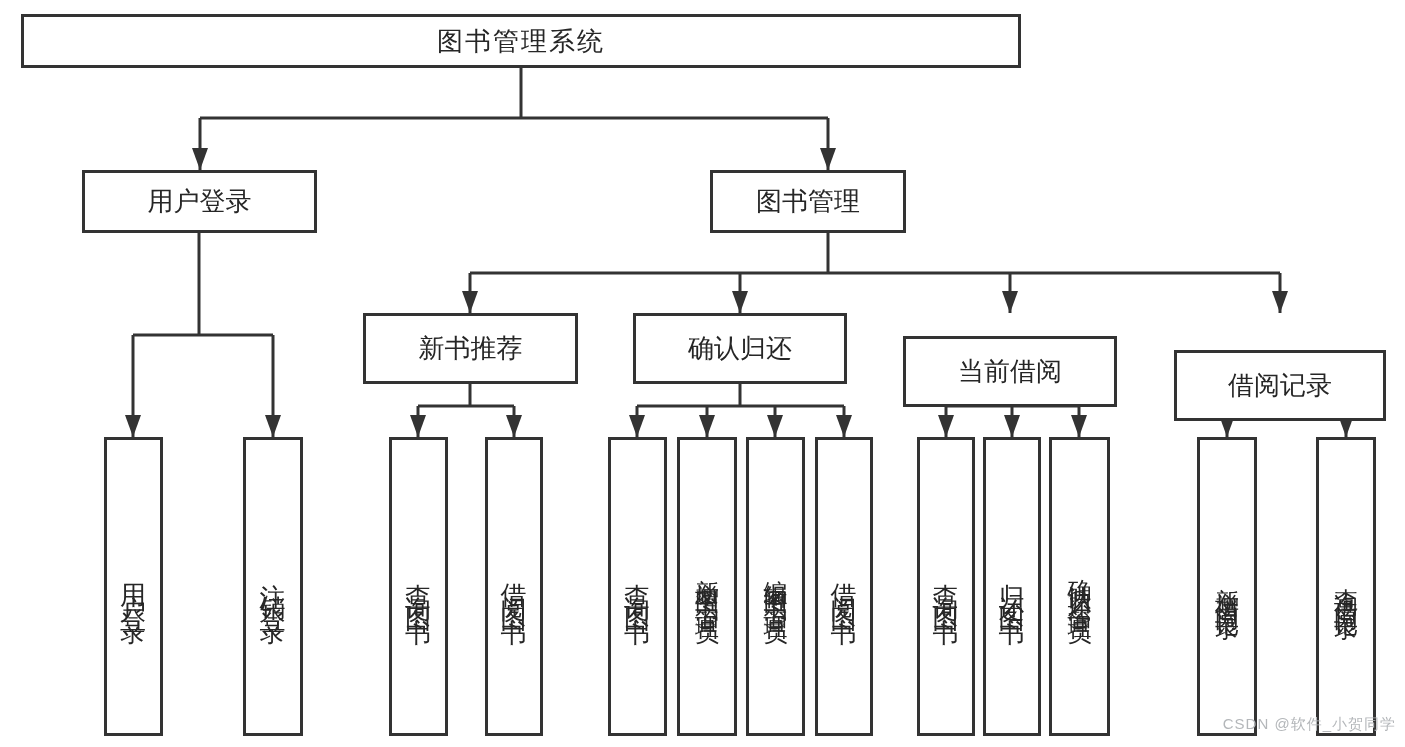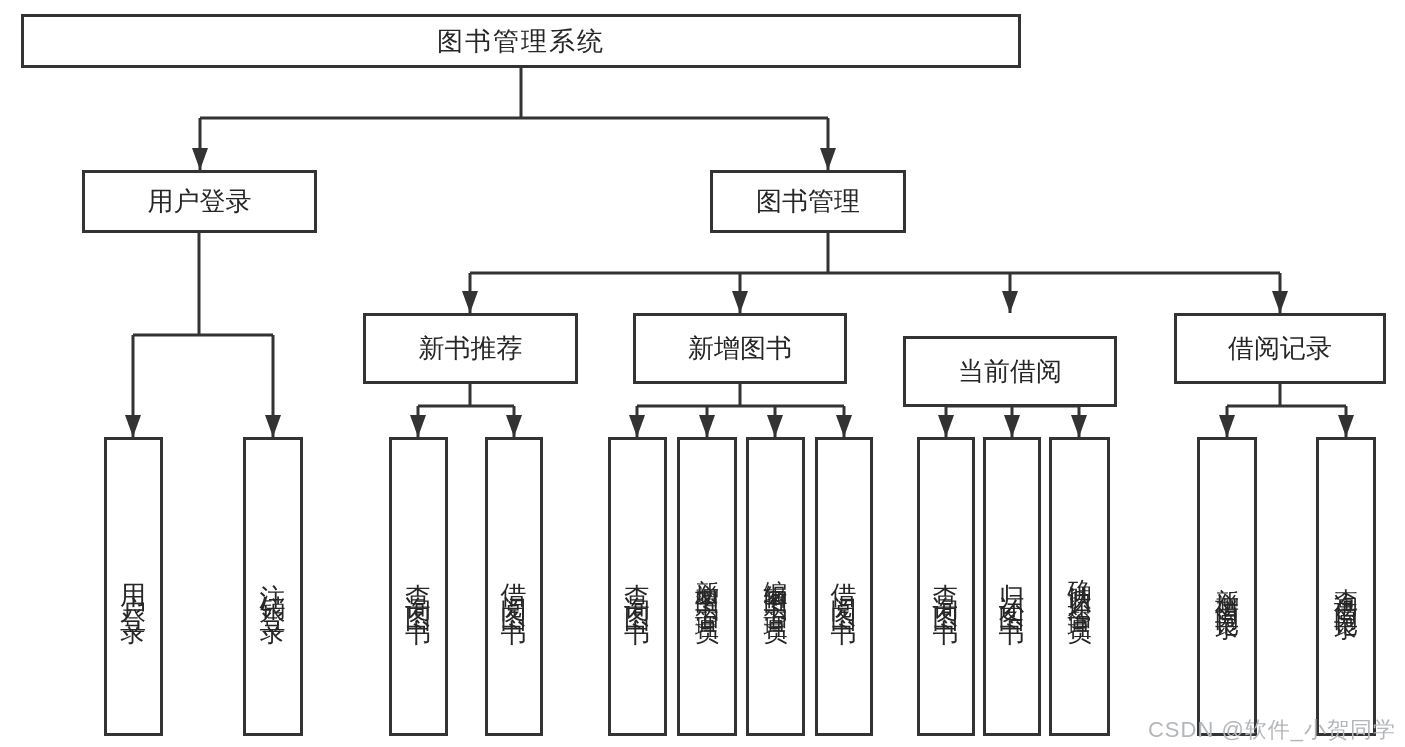--- a/index.html
+++ b/index.html
@@ -48,21 +48,21 @@
     font-size: 26px;
     letter-spacing: 12px;
     color: var(--text);
     line-height: 1;
   }
   .vtext.long { font-size: 24px; letter-spacing: 6px; }
   .watermark {
     position: absolute;
     right: 9px;
     top: 715px;
-    font-size: 22px;
+    font-size: 15px;
     letter-spacing: 1px;
     color: var(--watermark);
     white-space: nowrap;
     z-index: 5;
   }
 </style>
 </head>
 <body>
 
 <div class="stage">
@@ -114,23 +114,23 @@
     <path d="M1227,406 V437" marker-end="url(#arw)"></path>
     <path d="M1346,406 V437" marker-end="url(#arw)"></path>
   </svg>
 
   <div class="node h1" style="left:21px; width:1000px;">图书管理系统</div>
 
   <div class="node h2" style="left:82px; width:235px;">用户登录</div>
   <div class="node h2" style="left:710px; width:196px;">图书管理</div>
 
   <div class="node h3" style="left:363px; width:215px;">新书推荐</div>
-  <div class="node h3" style="left:633px; width:214px;">新增图书</div>
+  <div class="node h3" style="left:633px; width:214px;">确认归还</div>
   <div class="node h3" style="left:903px; width:214px;margin-top:23px;">当前借阅</div>
-  <div class="node h3" style="left:1174px; width:212px;">借阅记录</div>
+  <div class="node h3" style="left:1174px; width:212px;margin-top:37px;">借阅记录</div>
 
   <div class="node leaf" style="left:104px; width:59px;">
     <span class="vtext">用户登录</span>
   </div>
   <div class="node leaf" style="left:243px; width:60px;">
     <span class="vtext">注销登录</span>
   </div>
 
   <div class="node leaf" style="left:389px; width:59px;">
     <span class="vtext">查询图书</span>

